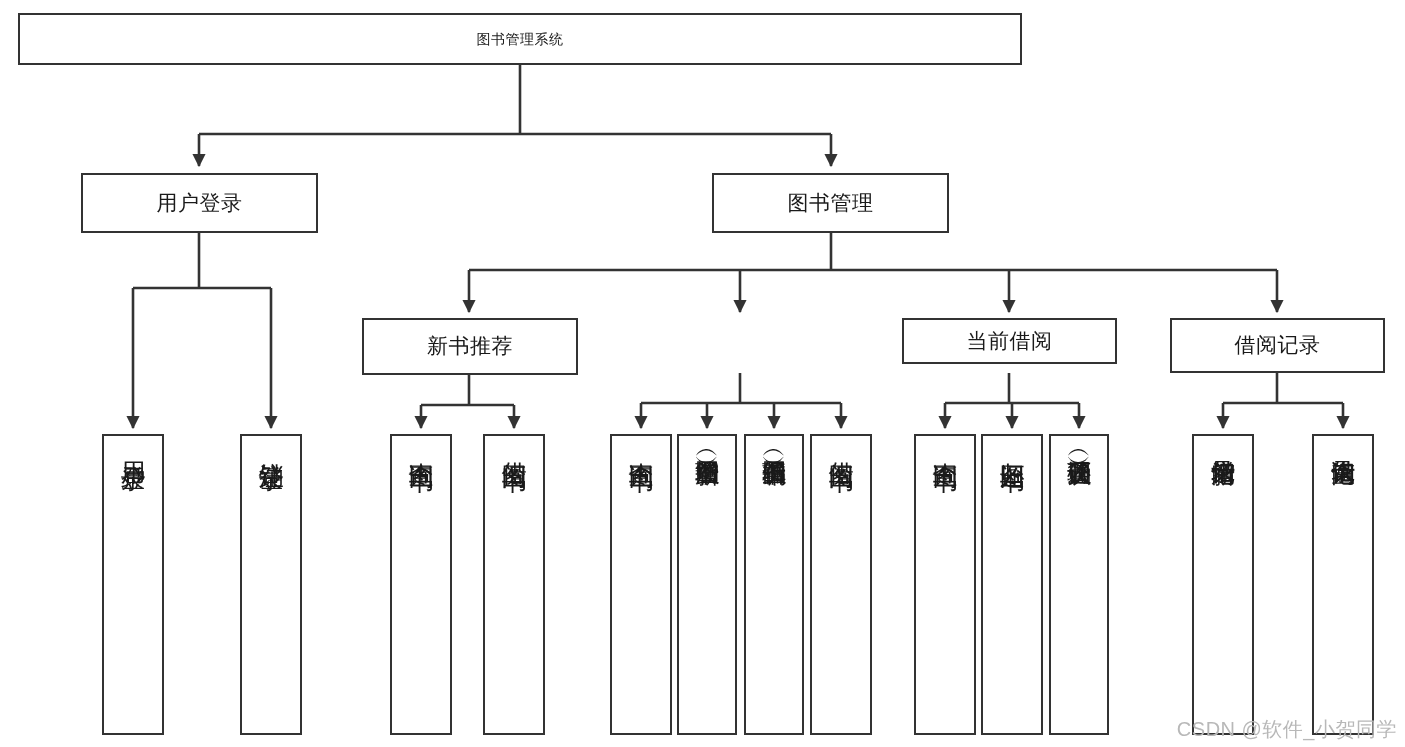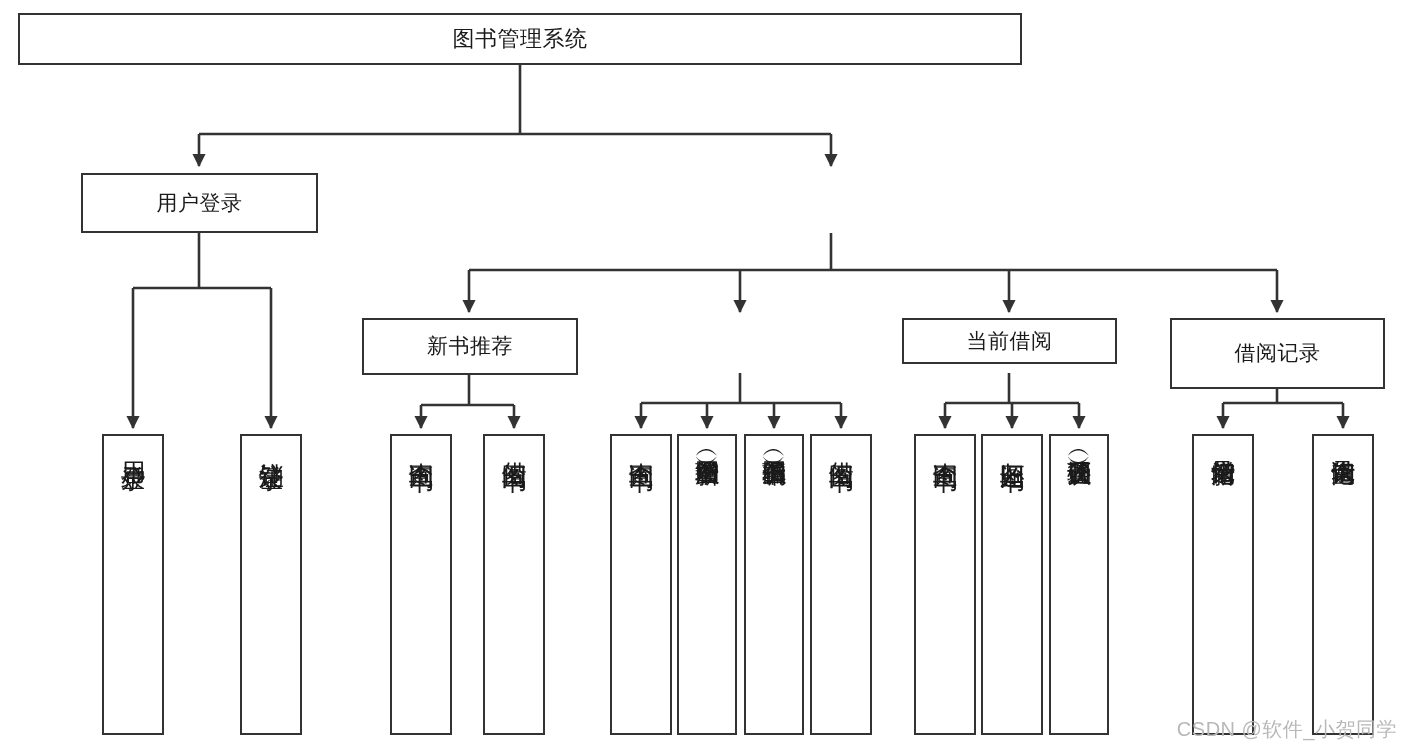--- a/index.html
+++ b/index.html
@@ -40,21 +40,21 @@
     text-align: center;
     line-height: 1.18;
     white-space: nowrap;
   }
   
   .node.horiz .label {
     font-size: 21px;
     letter-spacing: 0.5px;
   }
   .node.root .label {
-    font-size: 22px;
+    font-size: 14px;
   }
   
   .node.vert {
     align-items: flex-start;
     justify-content: center;
     padding-top: 6px;
   }
   .node.vert .label {
     writing-mode: vertical-rl;
     text-orientation: upright;
@@ -132,28 +132,31 @@
     </g>
   </svg>
 
   <div class="node horiz root" style="left:18px; top:13px; width:1004px; height:52px;">
     <span class="label">图书管理系统</span>
   </div>
 
   <div class="node horiz" style="left:81px; top:173px; width:237px; height:60px;">
     <span class="label">用户登录</span>
   </div>
+  <div class="node horiz" style="left:712px; top:173px; width:237px; height:60px;">
+    <span class="label">图书管理</span>
+  </div>
 
   <div class="node horiz" style="left:362px; top:318px; width:216px; height:57px;">
     <span class="label">新书推荐</span>
   </div>
   <div class="node horiz" style="left:902px; top:318px; width:215px; height:46px;">
     <span class="label">当前借阅</span>
   </div>
-  <div class="node horiz" style="left:1170px; top:318px; width:215px; height:71px;">
+  <div class="node horiz" style="left:1170px; top:318px; width:215px; height:55px;">
     <span class="label">借阅记录</span>
   </div>
 
   <div class="node vert" style="left:102px; top:434px; width:62px; height:301px;">
     <span class="label">用户登录</span>
   </div>
   <div class="node vert" style="left:240px; top:434px; width:62px; height:301px;">
     <span class="label">注销登录</span>
   </div>
 

